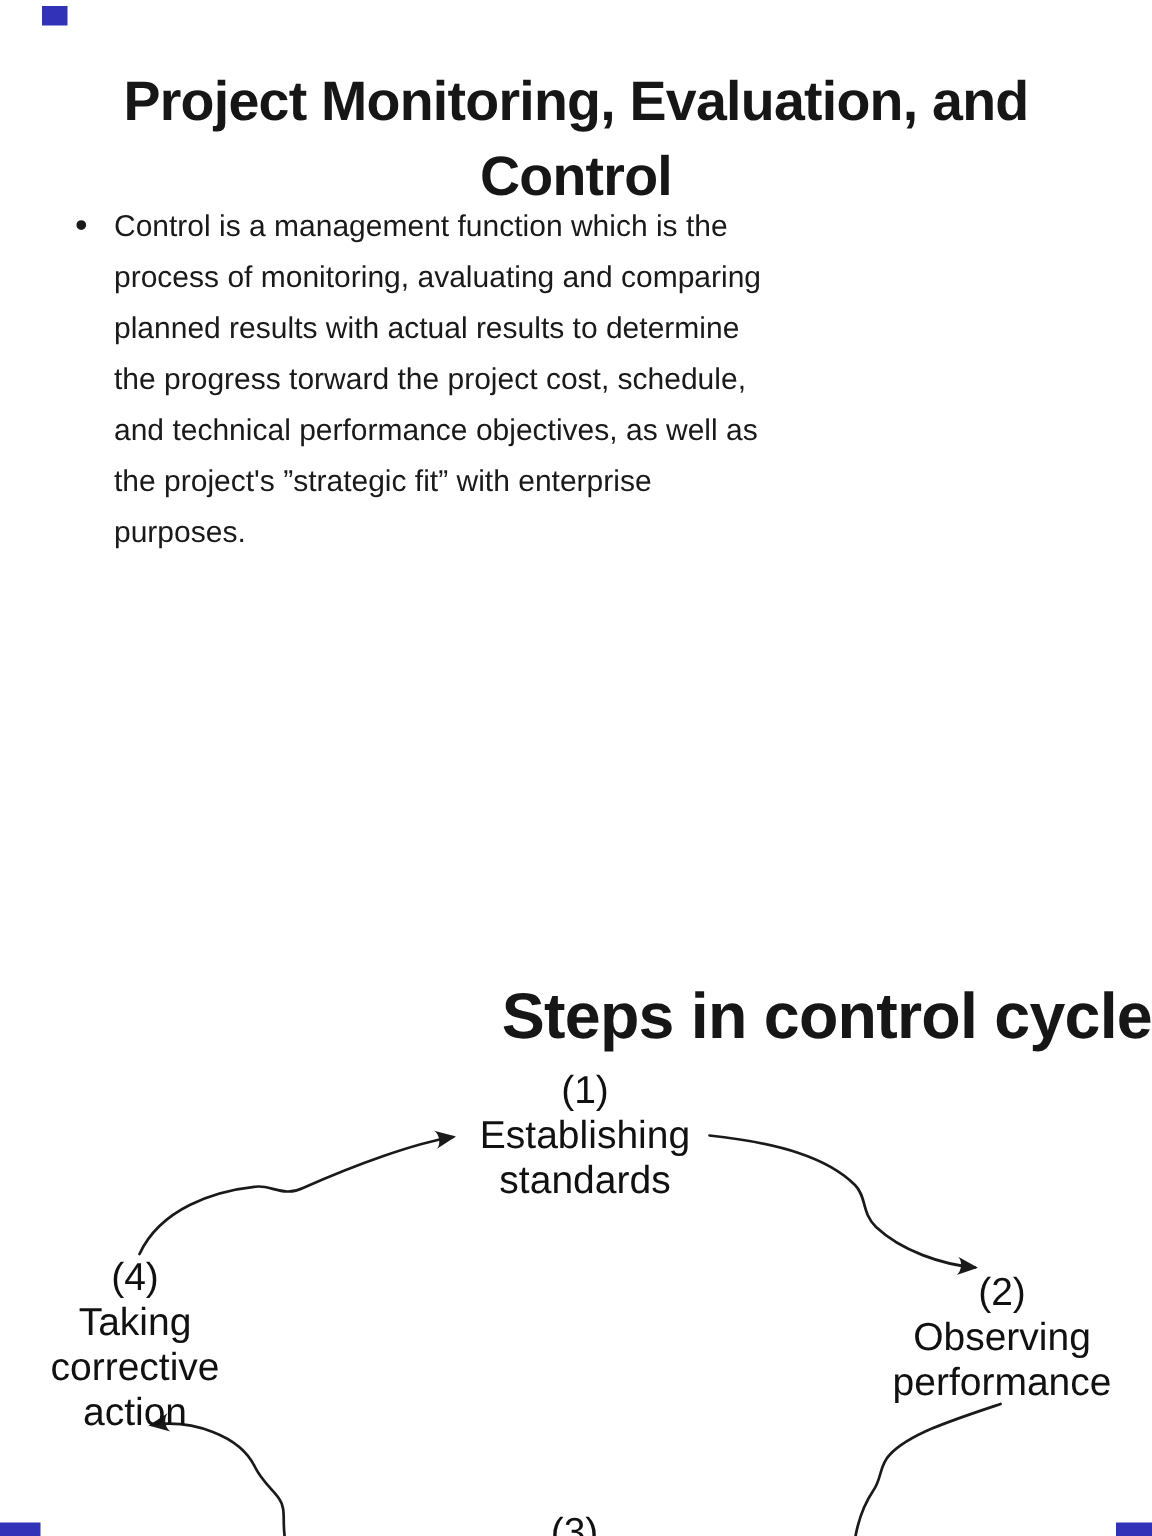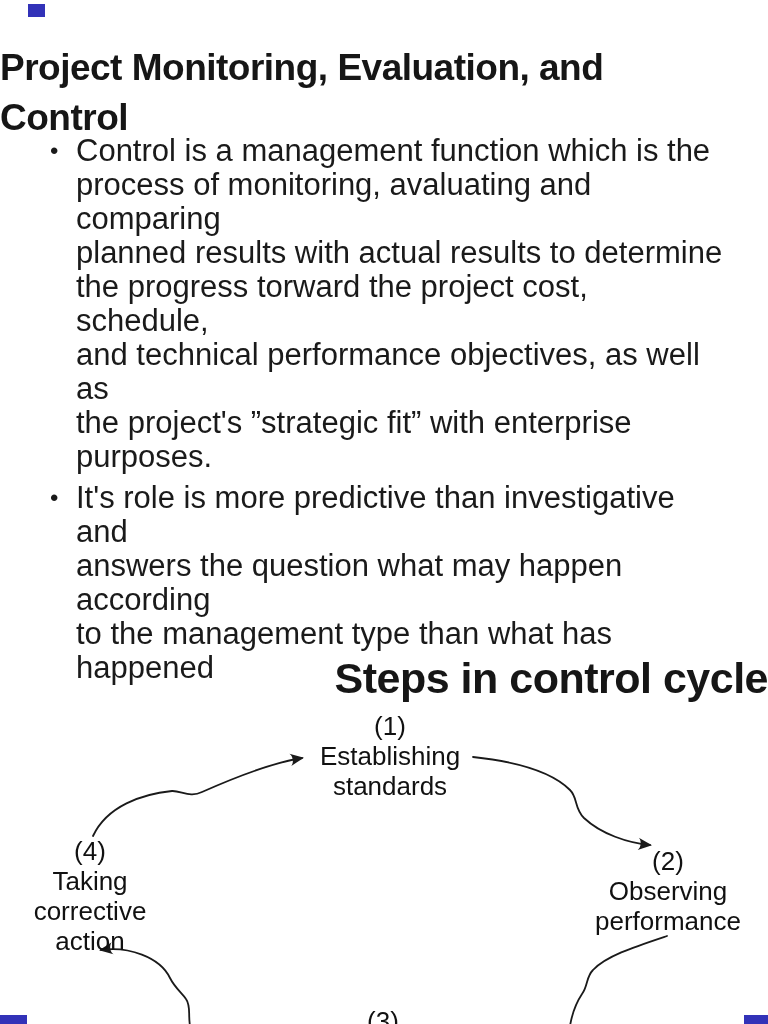--- a/index.html
+++ b/index.html
@@ -9,28 +9,28 @@
     font-family:"Liberation Sans","DejaVu Sans",sans-serif;
     color:#1a1a1a;
   }
   .corner-mark{position:absolute;background:#3232b8;}
   #mark-tl{left:28px;top:4px;width:17px;height:13px;}
   #mark-bl{left:0;top:1015px;width:27px;height:9px;}
   #mark-br{left:744px;top:1015px;width:24px;height:9px;}
 
   .slide-title{
     position:absolute;left:0;top:18px;width:768px;
-    text-align:left;font-size:37px;line-height:50px;
+    text-align:center;font-size:37px;line-height:50px;
     color:#161616;letter-spacing:-0.5px;
     white-space:pre-line;
   }
   .bullets{
     position:absolute;left:49px;top:134px;width:680px;
     list-style:none;margin:0;padding:0;
-    font-size:31px;line-height:34px;color:#1a1a1a;
+    font-size:20px;line-height:34px;color:#1a1a1a;
   }
   .bullets li{position:relative;padding-left:27px;}
   .bullets li + li{margin-top:7px;}
   .bullets li::before{
     content:"\2022";position:absolute;left:1px;top:0;
     font-size:24px;
   }
   .bullet-text{white-space:pre-line;display:block;}
 
   .cycle-title{
@@ -64,25 +64,20 @@
 <ul class="bullets">
   <li>
     <span class="bullet-text">Control is a management function which is the
 process of monitoring, avaluating and comparing
 planned results with actual results to determine
 the progress torward the project cost, schedule,
 and technical performance objectives, as well as
 the project's ”strategic fit” with enterprise
 purposes.</span>
   </li>
-  <li>
-    <span class="bullet-text">It's role is more predictive than investigative and
-answers the question what may happen according
-to the management type than what has happened</span>
-  </li>
 </ul>
 
 <h2 class="cycle-title">Steps in control cycle</h2>
 
 <svg id="cycle-arrows" viewBox="0 0 768 1024" xmlns="http://www.w3.org/2000/svg">
   <defs>
     <marker id="ah" viewBox="0 0 10 10" refX="8.2" refY="5" markerWidth="8.5" markerHeight="8.5" orient="auto-start-reverse">
       <path d="M0.5,1 L9.5,5 L0.5,9 C 2.6,7.2 2.6,2.8 0.5,1 Z" fill="#1a1a1a"></path>
     </marker>
   </defs>

